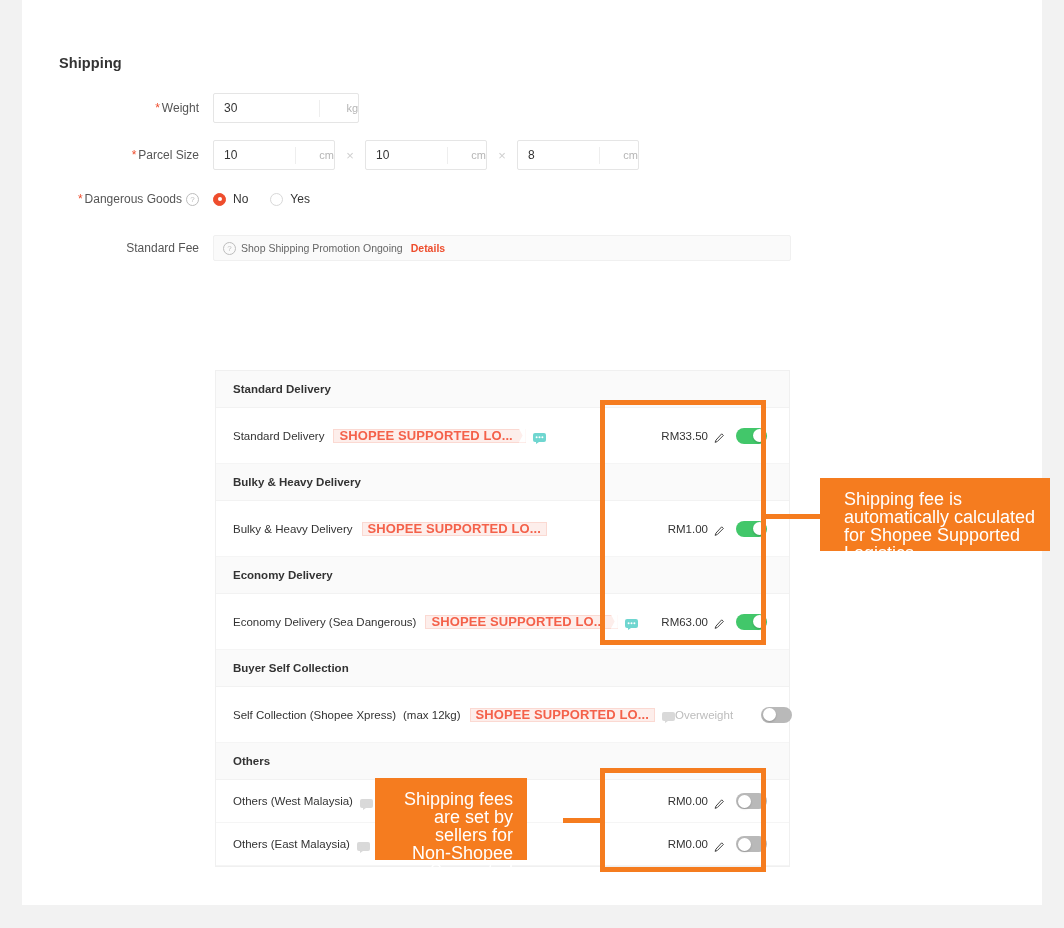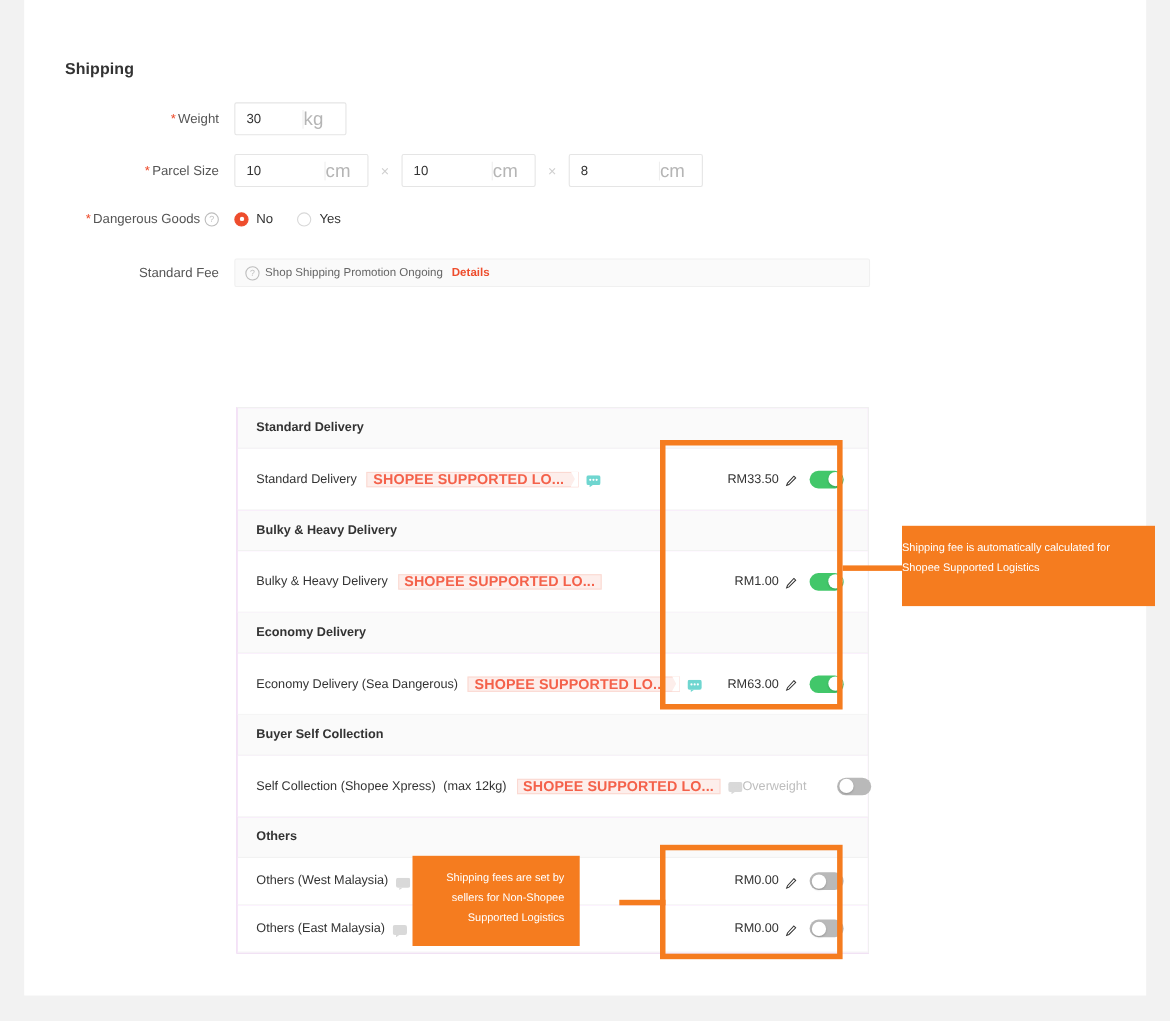--- a/index.html
+++ b/index.html
@@ -27,23 +27,23 @@
   .inp{
     height:30px;border:1px solid #e5e5e5;border-radius:2px;background:#fff;
     display:flex;align-items:center;box-sizing:border-box;
   }
   .inp .val{
     flex:1;padding:0 10px;font-size:12px;color:#333;
     overflow:hidden;white-space:nowrap;
   }
   .inp .unit{
     width:38px;border-left:1px solid #eeeeee;height:17px;line-height:17px;
-    text-align:left;font-size:17px;color:#b5b5b5;
-  }
-  .w-weight{width:102px;}
+    text-align:right;font-size:11px;color:#b5b5b5;
+  }
+  .w-weight{width:146px;}
   .w-dim{width:122px;}
   .xsep{
     width:30px;text-align:center;color:#cfcfcf;font-size:13px;user-select:none;
   }
 
   .helpicon{
     display:inline-block;width:11px;height:11px;border:1px solid #bdbdbd;
     border-radius:50%;color:#bdbdbd;font-size:8px;line-height:11px;
     text-align:center;vertical-align:middle;margin-left:4px;font-weight:normal;
   }
@@ -120,21 +120,21 @@
   .toggle.on .knob{right:1.5px;}
   .toggle.off .knob{left:1.5px;}
 
   
   .hl{
     position:absolute;border:5px solid #f57c1f;box-sizing:border-box;
     pointer-events:none;
   }
   .note{
     position:absolute;background:#f57c1f;color:#ffffff;
-    font-size:10px;line-height:18px;padding:12px 14px 13px 0;
+    font-size:18px;line-height:18px;padding:12px 14px 13px 24px;
     box-sizing:border-box;
   }
   .connector{position:absolute;background:#f57c1f;height:5px;}
 </style>
 </head>
 <body>
 
 <div class="page">
   <div class="card">
 

